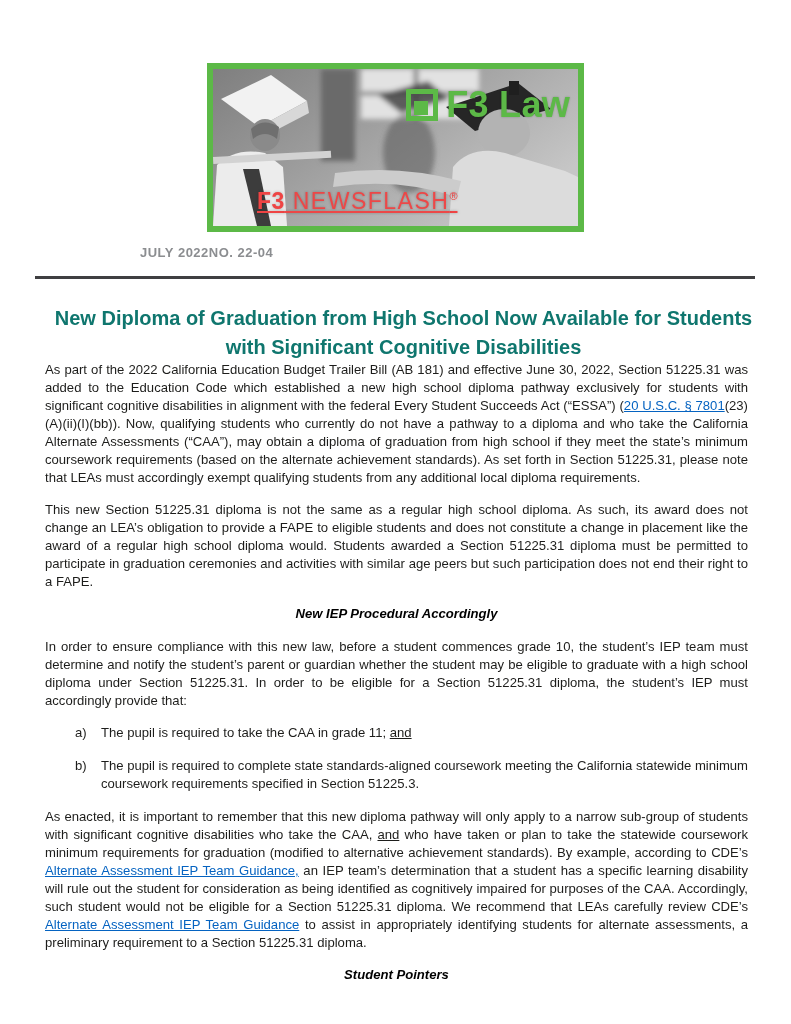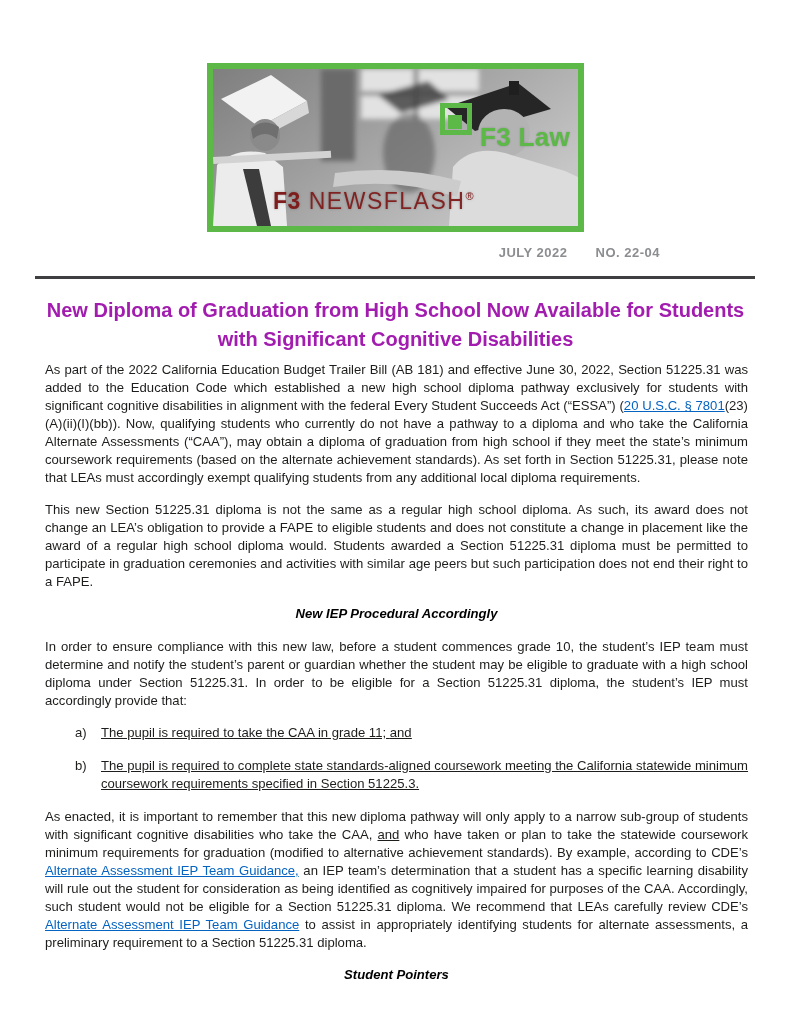--- a/index.html
+++ b/index.html
@@ -30,64 +30,63 @@
   }
   .logo-mark{
     position:relative;display:inline-block;width:32px;height:32px;
     border:5px solid var(--green);
   }
   .logo-inner{
     position:absolute;left:3px;top:7px;width:14px;height:14px;
     background:var(--green);
   }
   .logo-text{
-    color:var(--green);font-weight:700;font-size:26px;letter-spacing:0.3px;
+    color:var(--green);font-weight:700;font-size:36px;letter-spacing:0.3px;
     text-shadow:0 0 2px rgba(0,0,0,0.25);
-    margin-top:38px;
   }
   .brand{
-    position:absolute;left:60px;bottom:11px;color:#7f1d1d;font-size:23px;
-    white-space:nowrap;text-shadow:0 0 3px rgba(0,0,0,0.25);
+    position:absolute;left:44px;bottom:11px;color:#ef4444;font-size:23px;
+    white-space:nowrap;text-shadow:0 0 3px rgba(0,0,0,0.25);text-decoration:underline;
   }
   .brand-bold{font-weight:700;letter-spacing:0.5px;}
   .brand-light{font-weight:400;letter-spacing:1.5px;opacity:0.96;}
   .brand-reg{font-size:11px;vertical-align:super;letter-spacing:0;}
 
   
   .issue-row{
     position:absolute;left:140px;top:245px;width:520px;
-    display:flex;justify-content:flex-end;
-    color:var(--gray);font-size:13px;font-weight:700;letter-spacing:0.5px;gap:28px;
+    display:flex;justify-content:flex-start;
+    color:var(--gray);font-size:13px;font-weight:700;letter-spacing:0.5px;
   }
   .rule{
     position:absolute;left:35px;top:276px;width:720px;height:3px;
     background:var(--rule);
   }
 
   
   .title{
-    position:absolute;left:44px;top:296px;width:703px;margin:0;
+    position:absolute;left:44px;top:296px;width:703px;margin:8px;
     text-align:center;font-size:20px;line-height:29px;font-weight:700;
-    color:#a21caf;
+    color:#0f766e;
   }
 
   
   .content{
     position:absolute;left:45px;top:361px;width:703px;
     font-size:13.1px;line-height:18px;color:var(--text);
   }
   .para{margin:0 0 14px 0;text-align:justify;}
   .subhead{
     margin:2px 0 15px 0;text-align:center;
     font-size:13.1px;font-weight:700;font-style:italic;color:#000;
   }
   .list{margin:2px 0 14px 30px;}
   .list-item{display:flex;margin-bottom:15px;text-align:left;}
   .marker{flex:0 0 26px;}
-  .li-text{flex:1;text-decoration:underline;}
+  .li-text{flex:1;}
   .link{color:var(--link);text-decoration:underline;cursor:pointer;}
   .u{text-decoration:underline;}
 </style>
 </head>
 <body>
 
 <div class="page">
 
   <div class="hero">
     <div class="photo">

